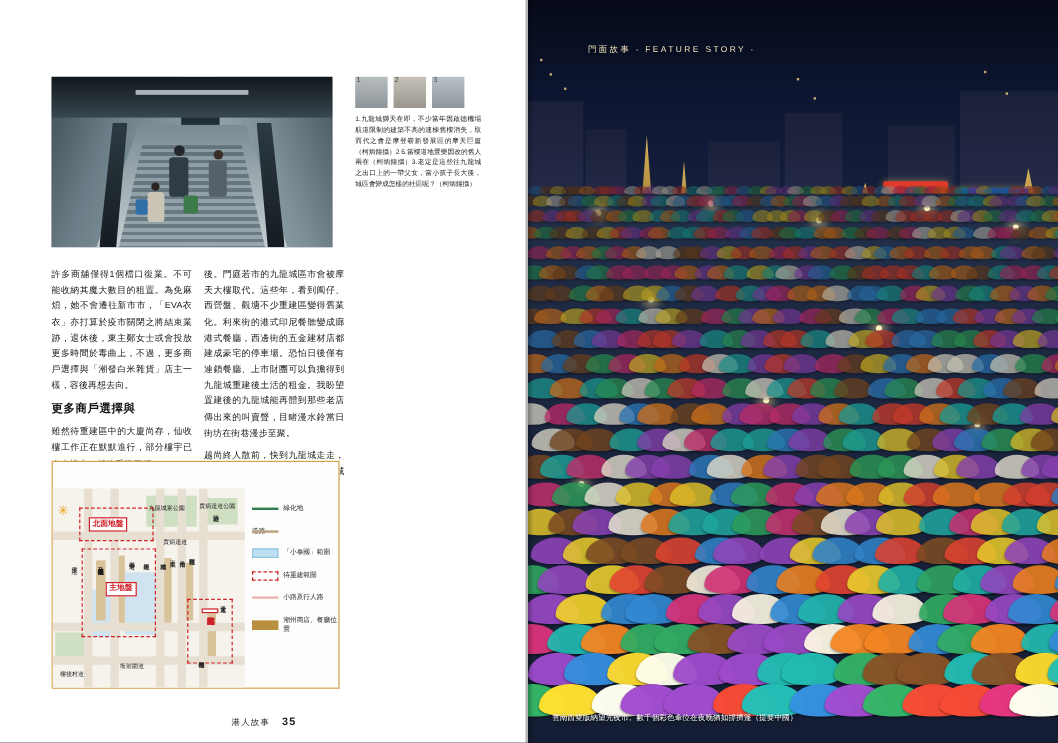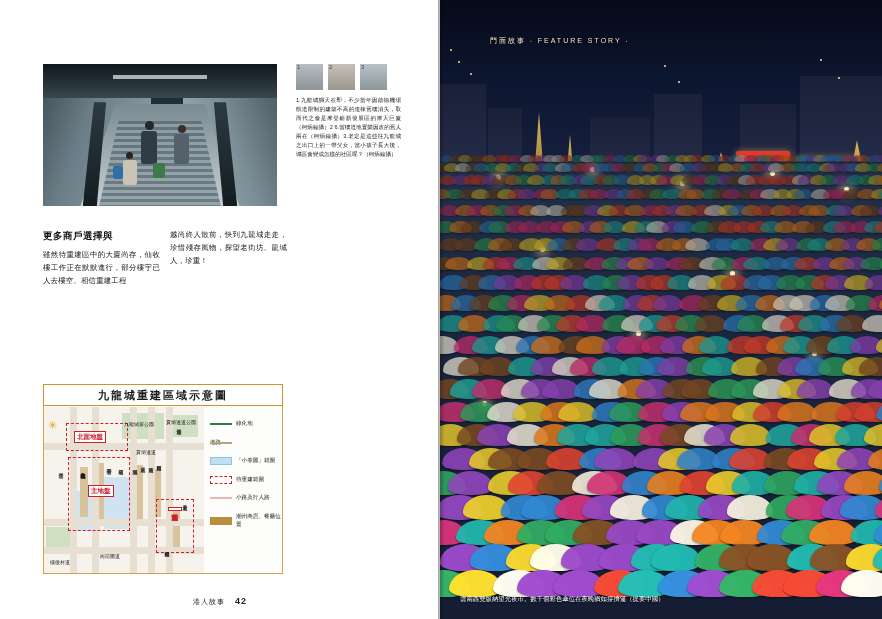--- a/index.html
+++ b/index.html
@@ -345,31 +345,32 @@
           <span class="num">2</span>
         </div>
         <div class="thumb t3">
           <span class="num">3</span>
         </div>
       </div>
 
       <div class="caption-block">1.九龍城獅天在即，不少當年因啟德機場航道限制的建築不高的連棟舊樓消失，取而代之會是摩登嶄新發展區的摩天巨廈（柯炳鐘攝）2 6.當樓道地置樂因改的舊人兩在（柯炳鐘攝）3.老定是這些往九龍城之出口上的一帶父女，當小孩子長大後，城區會變成怎樣的社區呢？（柯炳鐘攝）</div>
 
       <div class="body-col col-a">
+        <div>許多商舖僅得1個檔口復業。不可能收納其魔大數目的租置。為免麻煩，她不會遷往新市市，「EVA衣衣」亦打算於疫市關閉之將結束業跡，退休後，東主鄭女士或會投放更多時間於毒曲上，不過，更多商戶選擇與「潮發白米雜貨」店主一樣，容後再想去向。</div>
         <div class="subhead">更多商戶選擇與</div>
         <div>雖然待重建區中的大廈尚存，仙收樓工作正在默默進行，部分樓宇已人去樓空。相信重建工程</div>
       </div>
 
       <div class="body-col col-b">
+        <div>後。門庭若市的九龍城區市會被摩天大樓取代。這些年，看到阖仔、西營盤、觀塘不少重建區變得舊業化。利來街的港式印尼餐聽變成廊港式餐廳，西邊街的五金建材店都建成豪宅的停車場。恐怕日後僅有連鎖餐廳、上市財團可以負擔得到九龍城重建後土活的租金。我盼望置建後的九龍城能再體到那些老店傳出來的叫賣聲，目睹漫水鈴當日街坊在街巷漫步至聚。</div>
         <div style="height:6px"></div>
         <div>越尚終人散前，快到九龍城走走，珍惜殘存風物，探望老街坊。龍城人，珍重！</div>
       </div>
 
       <div class="map-box"></div>
-      <div class="map-title">九龍城重建區域示意圖</div>
 
       <div class="map-canvas">
 
         <div class="green-blk" style="left:78px;top:6px;width:42px;height:26px;"></div>
         <div class="green-blk" style="left:124px;top:8px;width:30px;height:22px;"></div>
         <div class="green-blk" style="left:2px;top:120px;width:26px;height:20px;"></div>
 
         <div class="blue-blk" style="left:60px;top:70px;width:30px;height:52px;"></div>
         <div class="blue-blk" style="left:30px;top:84px;width:26px;height:40px;"></div>
 
@@ -437,21 +438,21 @@
           <span>小路及行人路</span>
         </div>
         <div class="legend-row">
           <span class="sw tan"></span>
           <span>潮州商店、餐廳位置</span>
         </div>
       </div>
 
       <div class="folio">
         <span>港人故事</span>
-        <span class="pg">42</span>
+        <span class="pg">35</span>
       </div>
 
     </div>
   </div>
 
   <div class="page-right">
     <div class="sky"></div>
 
     <div class="buildings">
       <div class="bld" style="left:0px;width:46px;height:120px;"></div>

